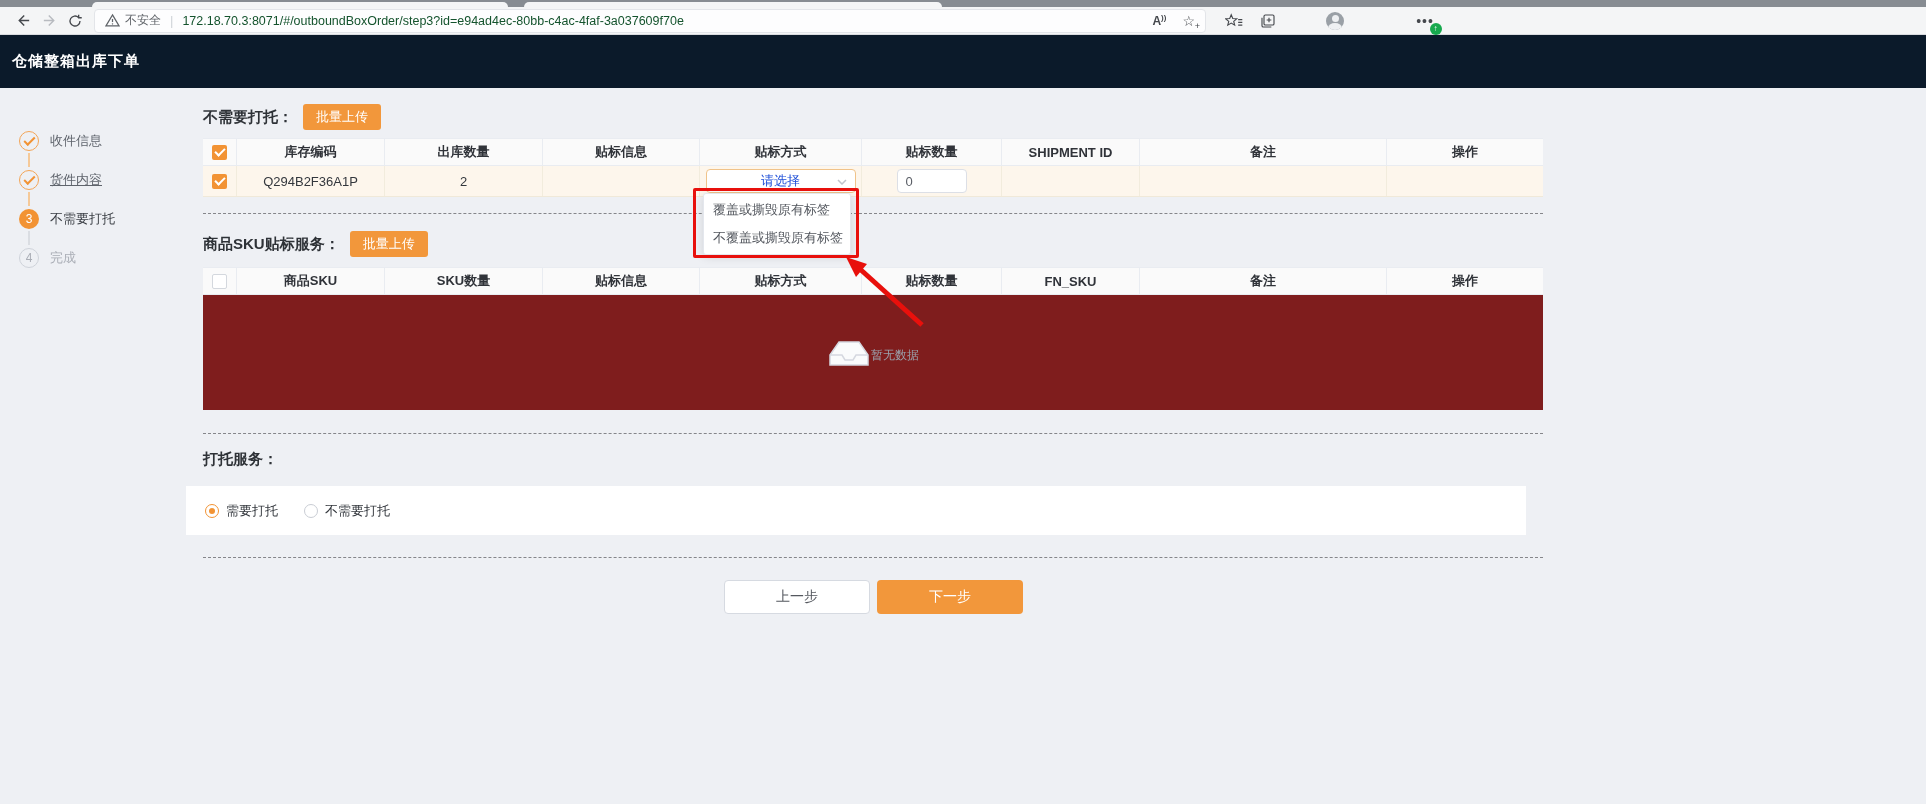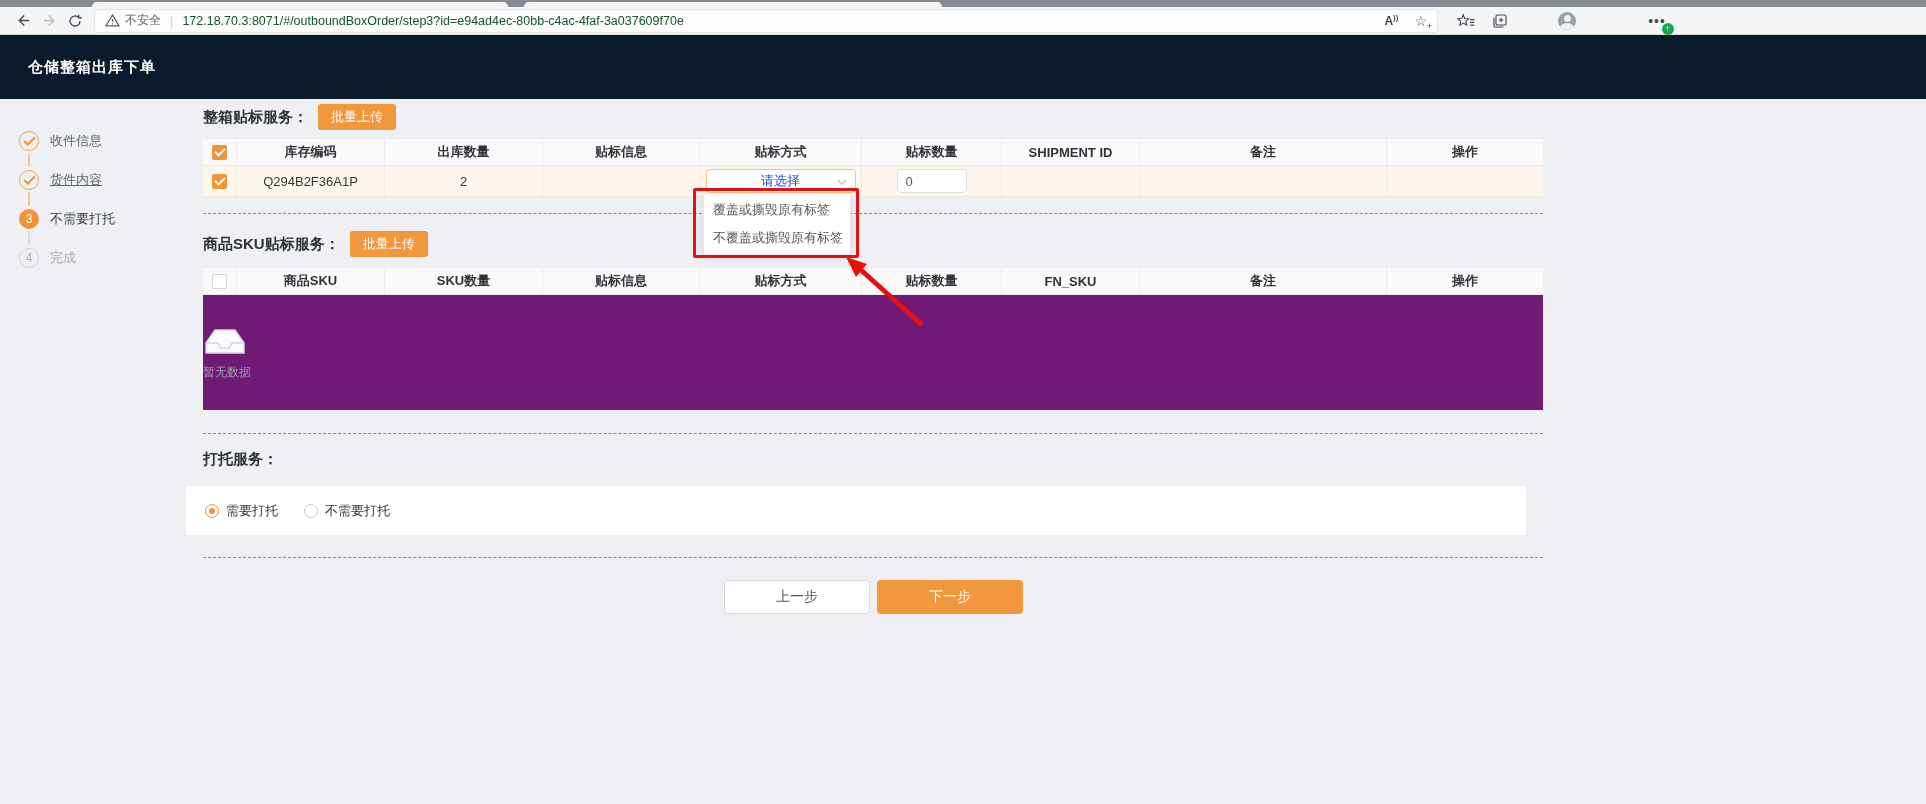--- a/index.html
+++ b/index.html
@@ -11,42 +11,42 @@
     font-size: 13px; color: #33373d;
   }
   
   .tabstrip { position:absolute; top:0; left:0; right:0; height:7px; background:#878c92; }
   .tab { position:absolute; top:2px; height:5px; background:#f4f5f6; border-radius:6px 6px 0 0; }
   .tab.t1 { left:92px;  width:416px; }
   .tab.t2 { left:524px; width:418px; }
   .toolbar { position:absolute; top:7px; left:0; right:0; height:28px; background:#f4f5f6;
              border-bottom:1px solid #d9dbdf; display:flex; align-items:center; padding-left:10px; }
   .navbtn { width:26px; height:24px; display:flex; align-items:center; justify-content:center; }
-  .urlbar { position:relative; height:24px; width:1344px; margin-left:6px; background:#fdfdfe;
+  .urlbar { position:relative; height:24px; width:1112px; margin-left:6px; background:#fdfdfe;
             border:1px solid #e3e5e9; border-radius:4px; display:flex; align-items:center;
             padding:0 10px; }
   .sec-label { color:#5f6368; font-size:12px; margin-left:5px; }
   .url-divider { color:#cfd3d8; margin:0 9px; font-size:13px; }
   .url-text { color:#14532d; font-size:12.5px; letter-spacing:0; white-space:nowrap; overflow:hidden; }
   .urlbar .trailing { margin-left:auto; display:flex; align-items:center; gap:16px; }
   .read-aloud { font-size:12px; color:#45484d; font-weight:bold; }
   .read-aloud i { font-style:normal; font-size:8px; vertical-align:super; }
   .star { font-size:14px; color:#45484d; line-height:1; position:relative; }
   .star .plus { position:absolute; right:-5px; bottom:-3px; font-size:9px; color:#45484d; }
   .right-icons { display:flex; align-items:center; margin-left:16px; }
   .ric { display:flex; align-items:center; justify-content:center; width:24px; height:24px; }
   .avatar { width:18px; height:18px; border-radius:50%; background:#9aa0a6; position:relative; overflow:hidden; margin-left:46px; }
   .avatar::before { content:""; position:absolute; top:3px; left:5.5px; width:7px; height:7px; border-radius:50%; background:#eef0f2; }
   .avatar::after  { content:""; position:absolute; top:11px; left:2px; width:14px; height:10px; border-radius:50%; background:#eef0f2; }
   .more-dots { position:relative; margin-left:70px; width:22px; height:22px; display:flex; align-items:center; justify-content:center; color:#45484d; font-size:14px; letter-spacing:1px; }
   .update-badge { position:absolute; right:-6px; bottom:-3px; width:12px; height:12px; border-radius:50%;
                   background:#17a94e; color:#fff; font-size:8px; line-height:12px; text-align:center; }
   
-  .appheader { position:absolute; top:35px; left:0; right:0; height:64px; background:#0B1A2A;
-               display:flex; align-items:center; padding-left:28px; }
+  .appheader { position:absolute; top:35px; left:0; right:0; height:53px; background:#0B1A2A;
+               display:flex; align-items:center; padding-left:12px; }
   .appheader .title { color:#fff; font-size:15px; font-weight:bold; letter-spacing:1px; }
   
   .step-circle { position:absolute; left:19px; width:20px; height:20px; border-radius:50%;
                  display:flex; align-items:center; justify-content:center; }
   .step-circle.done { border:1px solid #F3A558; background:transparent; }
   .step-circle.done::after { content:""; width:9px; height:4px; border-left:2px solid #F29334;
                  border-bottom:2px solid #F29334; transform:rotate(-45deg); margin-bottom:3px; }
   .step-circle.active { background:#F29334; color:#fff; font-size:12px; }
   .step-circle.wait { border:1px solid #cfd3da; color:#a9adb5; font-size:12px; }
   .step-label { position:absolute; left:50px; height:20px; line-height:20px; font-size:13px; color:#5f646c; }
@@ -84,22 +84,22 @@
   .dropdown { position:absolute; left:703px; top:193px; width:148px; background:#fff;
               border:1px solid #e4e7ed; border-radius:3px; box-shadow:0 2px 10px rgba(0,0,0,.12);
               z-index:5; padding:2px 0; }
   .dd-opt { height:28px; line-height:28px; padding-left:9px; font-size:13px; color:#53575e;
             cursor:pointer; white-space:nowrap; }
   .redbox { position:absolute; left:693px; top:188px; width:166px; height:70px;
             border:3px solid #E8100C; border-radius:2px; z-index:6; }
   .redarrow { position:absolute; left:830px; top:245px; width:110px; height:90px; z-index:7; }
   .dash { position:absolute; left:203px; width:1340px; height:0; border-top:1px dashed #85868a; z-index:1; }
   
-  .t2body { height:115px; background:#701a75; display:flex; flex-direction:column;
-            justify-content:center; }
+  .t2body { height:115px; background:#7f1d1d; display:flex; 
+            align-items:center; justify-content:center; }
   .empty-text { color:#9aa0ab; font-size:12px; margin-top:6px; }
   
   .radio-bar { position:absolute; left:186px; top:486px; width:1340px; height:49px; background:#fff;
                display:flex; align-items:center; padding-left:19px; gap:26px; }
   .radio-item { display:flex; align-items:center; gap:7px; cursor:pointer; }
   .radio { width:14px; height:14px; border-radius:50%; background:#fff; display:flex;
            align-items:center; justify-content:center; }
   .radio.on { border:1px solid #F29334; }
   .radio.on::after { content:""; width:6px; height:6px; border-radius:50%; background:#F29334; }
   .radio.off { border:1px solid #c9cdd4; }
@@ -184,21 +184,21 @@
     <div class="step-label" style="top:170px;text-decoration:underline;">货件内容</div>
     <div class="step-line" style="top:192px;"></div>
     <div class="step-circle active" style="top:209px;">3</div>
     <div class="step-label active" style="top:209px;">不需要打托</div>
     <div class="step-line wait" style="top:231px;"></div>
     <div class="step-circle wait" style="top:248px;">4</div>
     <div class="step-label wait" style="top:248px;font-family:Liberation Serif, serif;">完成</div>
   </div>
 
   <div class="sec-head" style="left:203px; top:104px;">
-    <span class="sec-title">整箱贴标服务：</span>
+    <span class="sec-title">不需要打托：</span>
     <span class="btn-upload">批量上传</span>
   </div>
 
   <div style="position:absolute; left:203px; top:138px; width:1340px;">
     <div class="grid thead">
       <div class="th">
           <span class="cb checked"></span>
         </div>
       <div class="th">库存编码</div>
       <div class="th">出库数量</div>

